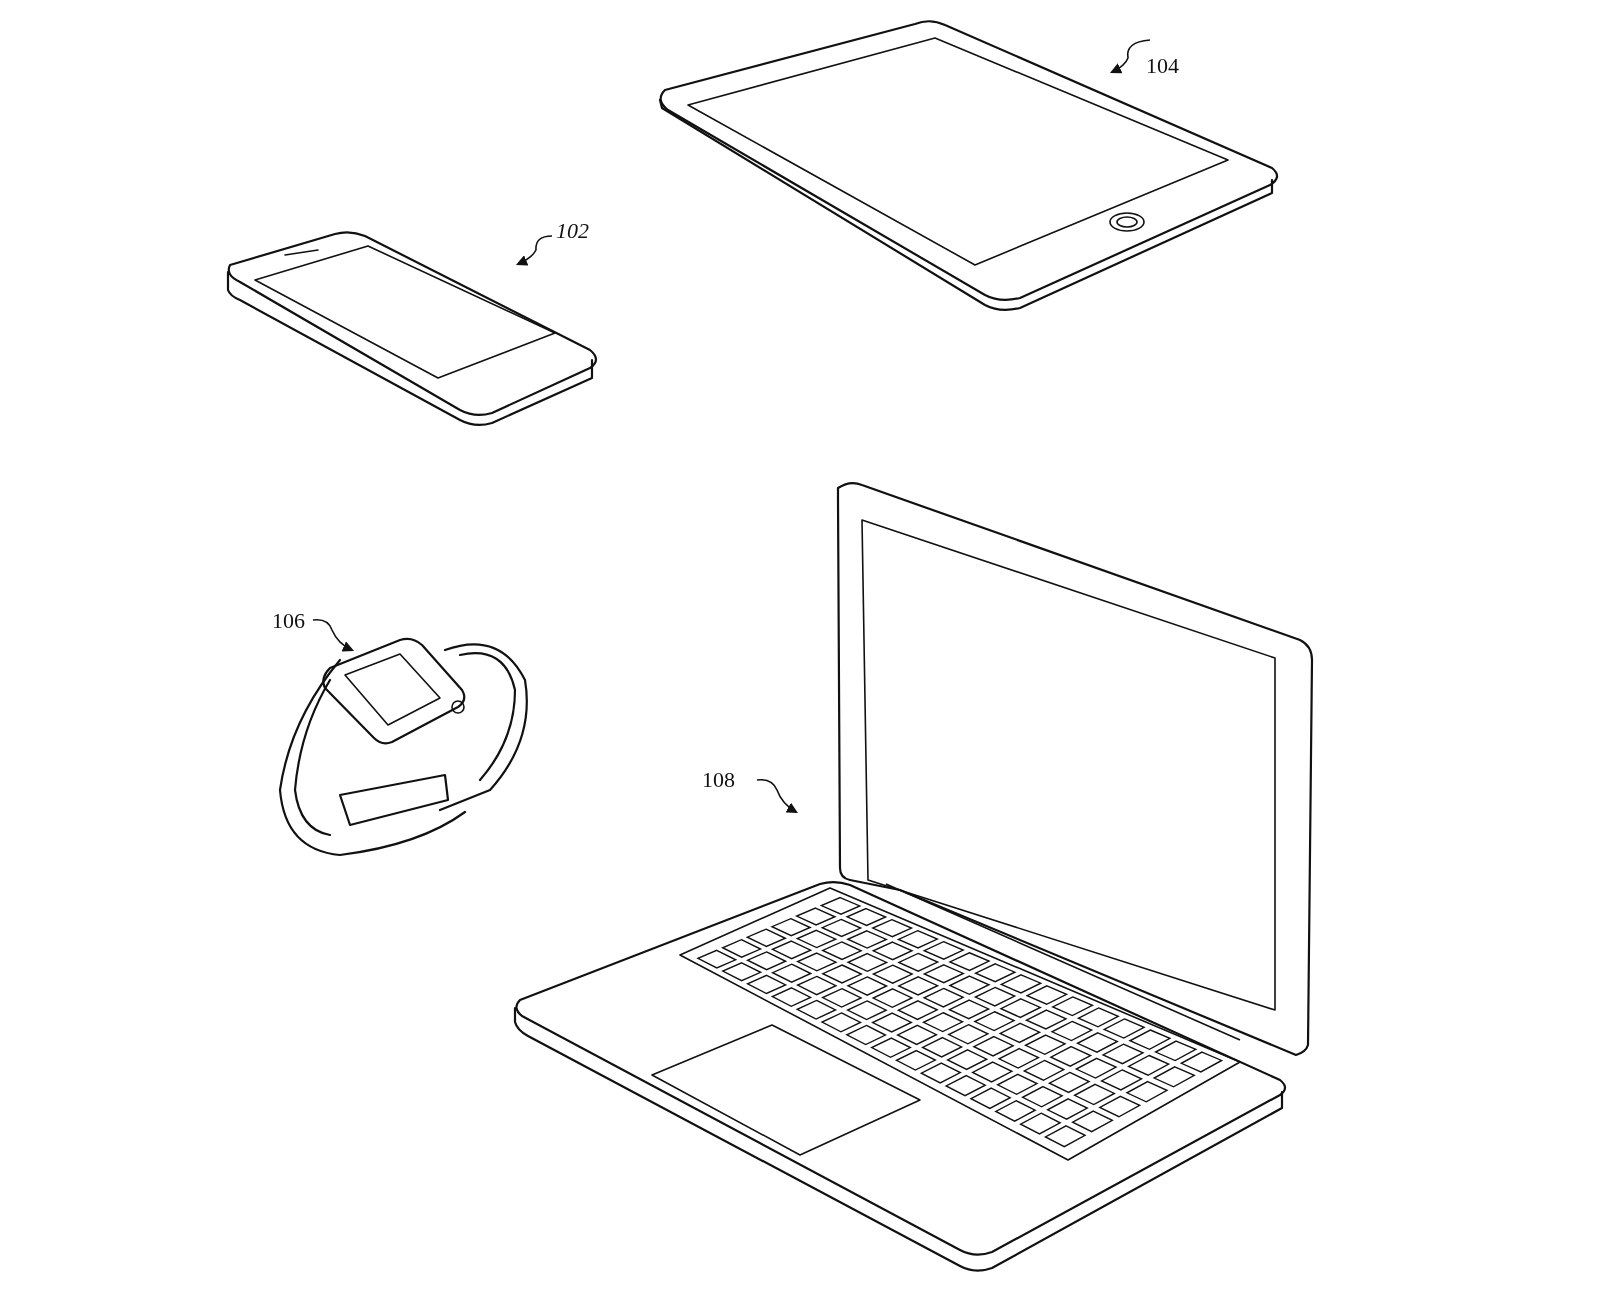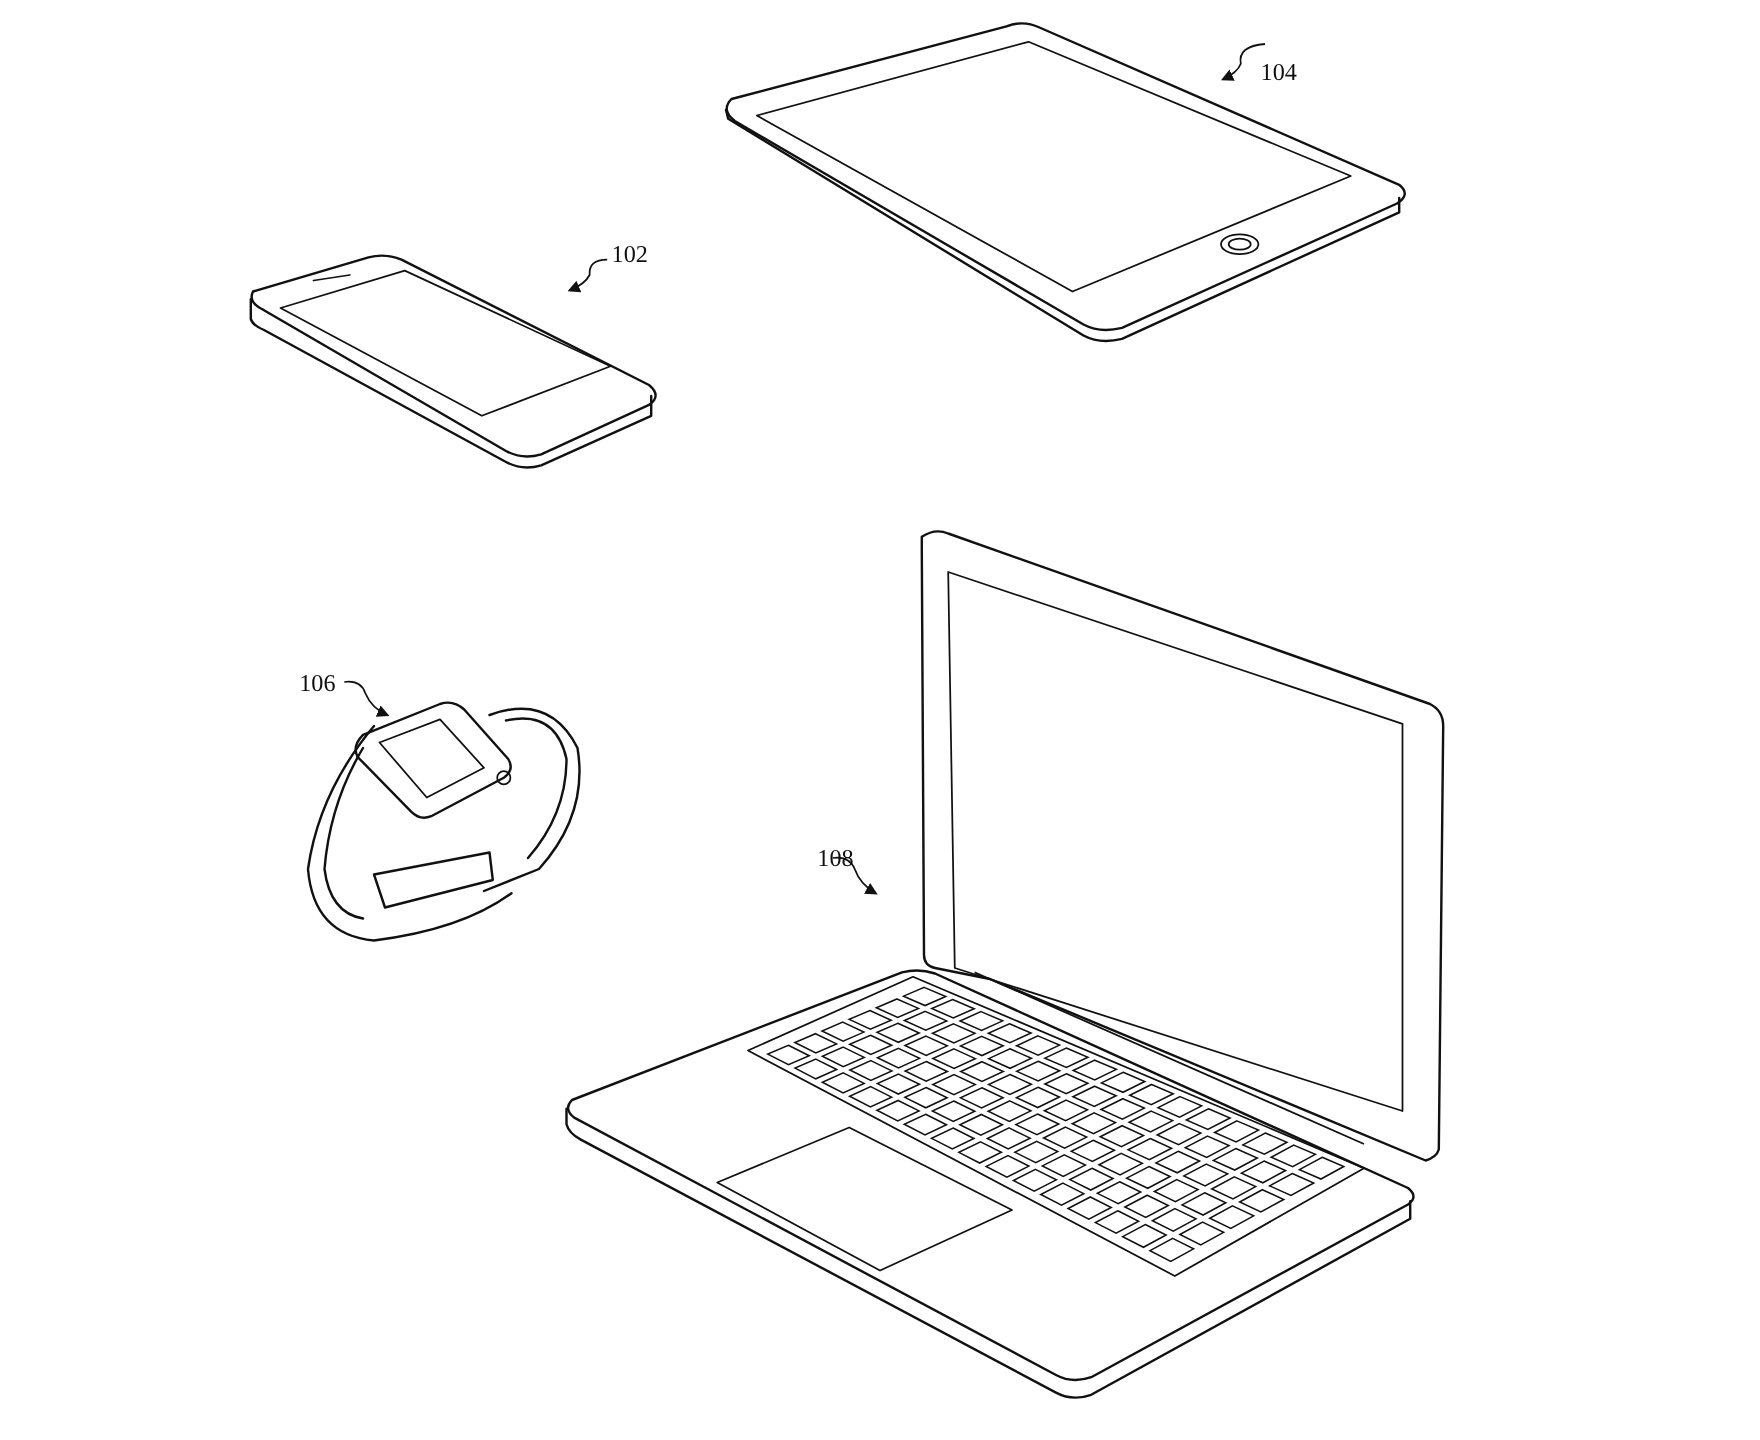--- a/index.html
+++ b/index.html
@@ -155,15 +155,15 @@
       </g>
   </g>
 
   <path class="thin" d="M1150,40 Q1125,42 1128,58 Q1125,66 1112,72" marker-end="url(#arr)"></path>
   <path class="thin" d="M552,236 Q535,236 536,250 Q532,258 518,264" marker-end="url(#arr)"></path>
   <path class="thin" d="M313,620 Q328,618 332,630 Q338,644 352,650" marker-end="url(#arr)"></path>
   <path class="thin" d="M757,780 Q772,778 777,790 Q782,804 796,812" marker-end="url(#arr)"></path>
 </svg>
 
 <div class="label" style="left:1146px;top:37px;margin-top:16px;">104</div>
-<div class="label" style="left:556px;top:218px;">102</div>
+<div class="label" style="left:556px;top:218px;font-style:italic;">102</div>
 <div class="label" style="left:272px;top:608px;">106</div>
-<div class="label" style="left:743px;top:767px;">108</div>
+<div class="label" style="left:702px;top:767px;">108</div>
 
 </body></html>

